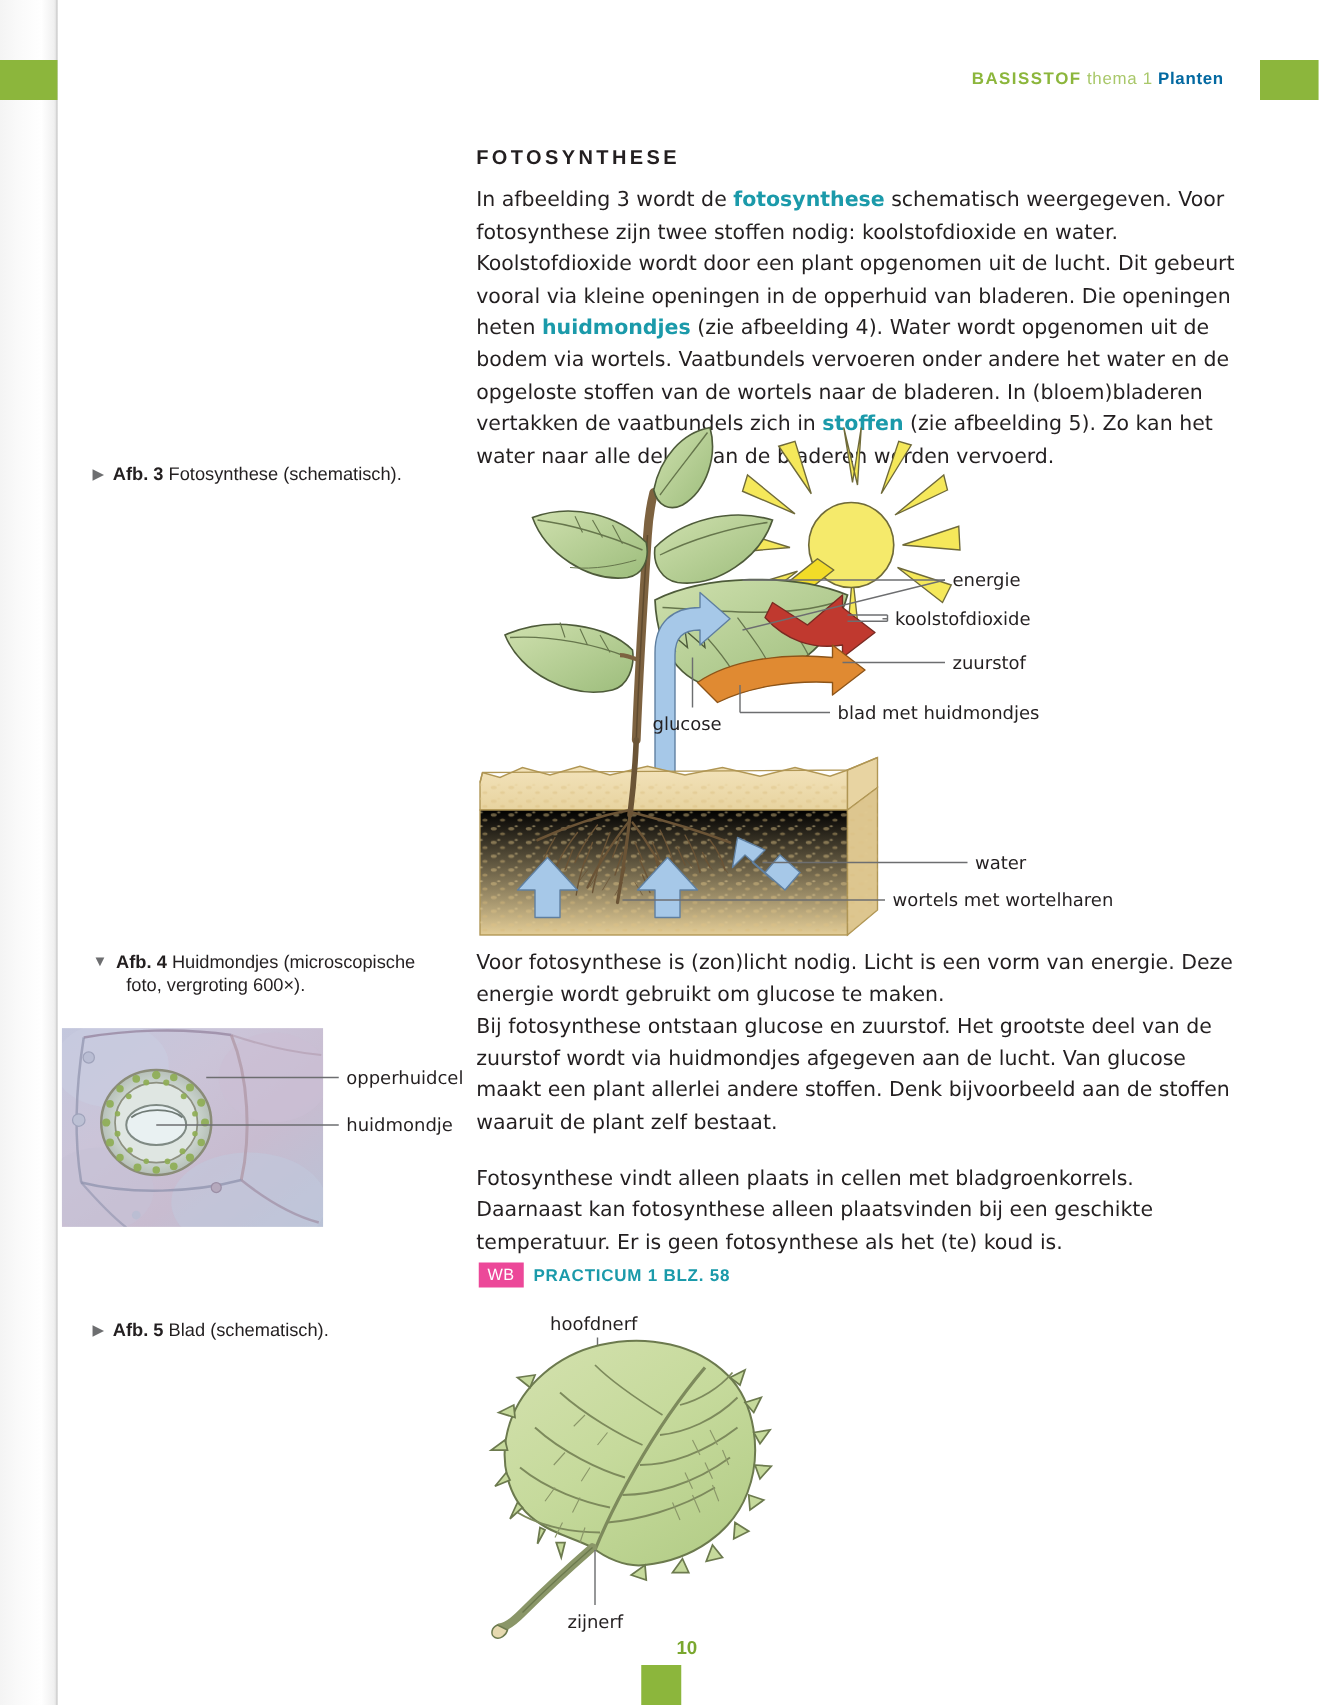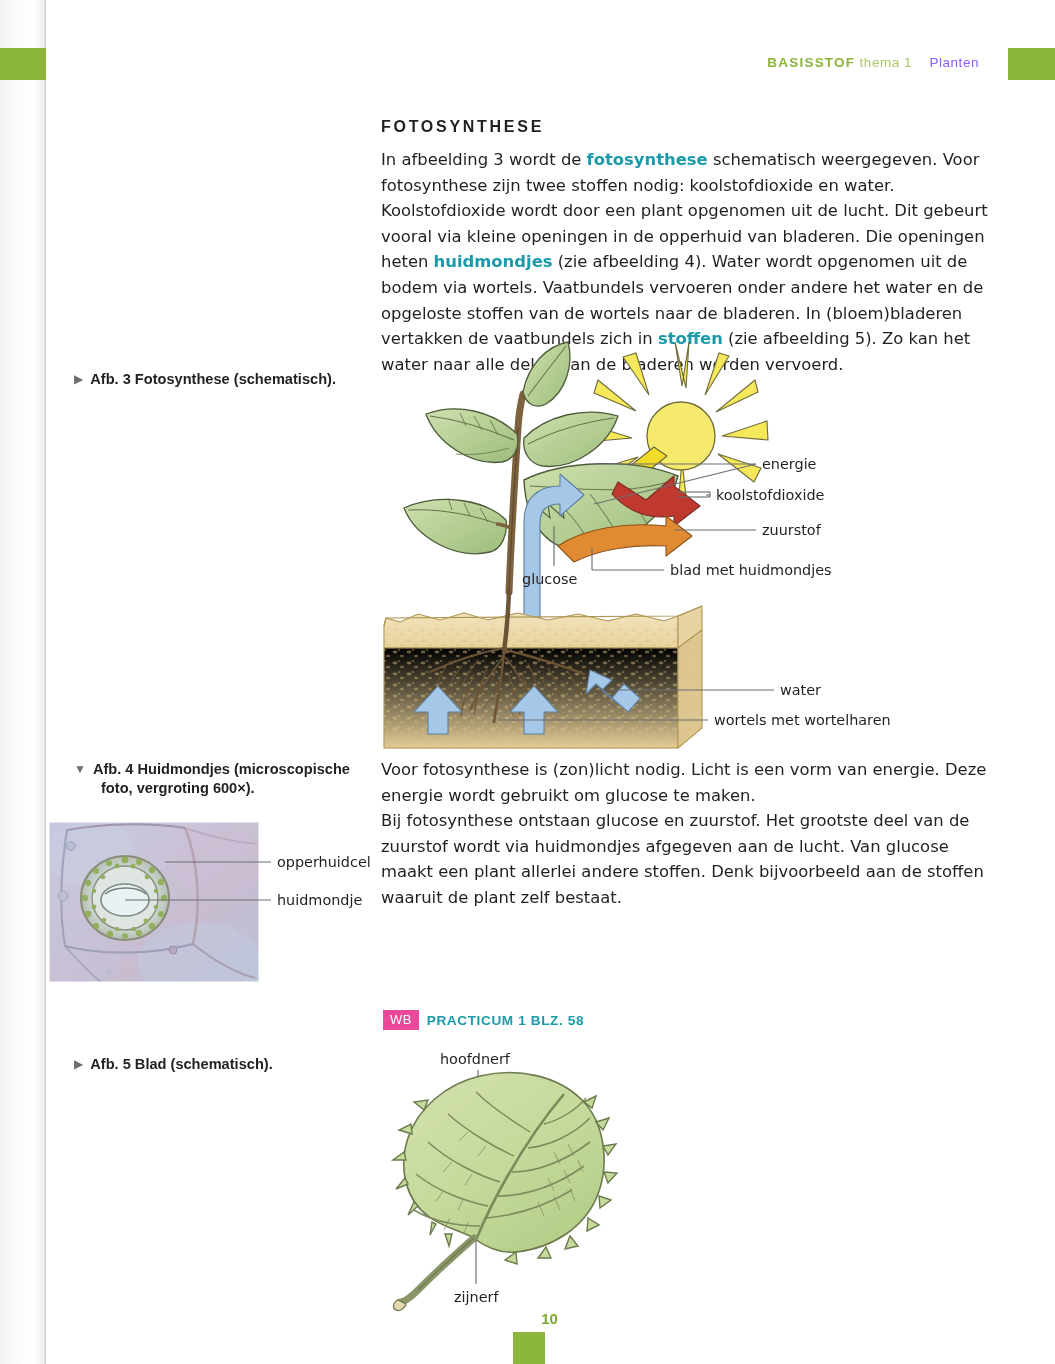--- a/index.html
+++ b/index.html
@@ -15,34 +15,34 @@
   .spine{position:absolute;left:0;top:0;width:46px;height:1364px;
     background:linear-gradient(to right,#f4f4f4 0%,#fbfbfb 40%,#ffffff 72%,#f0f0f0 94%,#d8d8d8 100%);}
   .spine-line{position:absolute;left:45px;top:0;width:1px;height:1364px;background:#cfcfcf;}
 
   
   .hdr-bar-left{position:absolute;left:0;top:48px;width:46px;height:32px;background:#8cb63c;}
   .hdr-bar-right{position:absolute;left:1008px;top:48px;width:47px;height:32px;background:#8cb63c;}
   .hdr-text{position:absolute;right:76px;top:55px;font-size:13.5px;letter-spacing:.04em;white-space:nowrap;}
   .hdr-text .b1{color:#8cb63c;font-weight:bold;letter-spacing:.09em;}
   .hdr-text .b2{color:#a9c86a;font-weight:normal;}
-  .hdr-text .b3{color:#8b5cf6;font-weight:normal;margin-left:13px;}
+  .hdr-text .b3{color:#0369a1;font-weight:bold;}
 
   
   .col{position:absolute;left:381px;width:612px;}
   h1.sec{font-size:16px;font-weight:bold;letter-spacing:.17em;margin:0 0 11px 0;color:#231f20;}
   p.body{font-size:16.4px;line-height:25.6px;margin:0 0 19px 0;color:#231f20;
          font-family:"DejaVu Sans","Liberation Sans",sans-serif;}
   .kw{color:#1b9aaa;font-weight:bold;}
 
   
   .cap{position:absolute;font-size:14.6px;line-height:19px;color:#231f20;width:300px;}
   .cap .tri{display:inline-block;margin-right:7px;color:#6d6e70;font-size:12px;vertical-align:1px;}
   .cap b{font-weight:bold;}
-  .cap .ct{font-weight:bold;}
+  .cap .ct{font-weight:normal;}
   .cap-ind{display:block;margin-left:27px;}
 
   
   .wb{position:absolute;left:383px;top:1010px;display:flex;align-items:center;gap:8px;}
   .wb-box{background:#ec4899;color:#fff;font-size:13px;font-weight:normal;
     padding:3px 7px 4px 7px;letter-spacing:.03em;line-height:1;}
   .wb-txt{color:#1b9aaa;font-size:13.6px;font-weight:bold;letter-spacing:.045em;}
 
   
   .pgnum{position:absolute;left:0;top:1310px;width:1055px;text-align:center;
@@ -85,20 +85,21 @@
       Vaatbundels vervoeren onder andere het water en de opgeloste stoffen van de
       wortels naar de bladeren. In (bloem)bladeren vertakken de vaatbundels zich
       in <span class="kw">stoffen</span> (zie afbeelding 5). Zo kan het water naar alle delen van de bladeren
       worden vervoerd.
     </p>
   </div>
 
   <div class="col" style="top:757px;">
     <p class="body" style="margin-bottom:0;">Voor fotosynthese is (zon)licht nodig. Licht is een vorm van energie. Deze energie wordt gebruikt om glucose te maken.</p>
     <p class="body">Bij fotosynthese ontstaan glucose en zuurstof. Het grootste deel van de zuurstof wordt via huidmondjes afgegeven aan de lucht. Van glucose maakt een plant allerlei andere stoffen. Denk bijvoorbeeld aan de stoffen waaruit de plant zelf bestaat.</p>
+    <p class="body">Fotosynthese vindt alleen plaats in cellen met bladgroenkorrels. Daarnaast kan fotosynthese alleen plaatsvinden bij een geschikte temperatuur. Er is geen fotosynthese als het (te) koud is.</p>
   </div>
 
   <div class="cap" style="left:74px;top:370px;">
     <span class="tri">▶</span><b>Afb. 3</b>
     <span class="ct">Fotosynthese (schematisch).</span>
   </div>
 
   <div class="cap" style="left:74px;top:760px;">
     <span class="tri">▼</span><b>Afb. 4</b>
     <span class="ct">Huidmondjes (microscopische</span>

